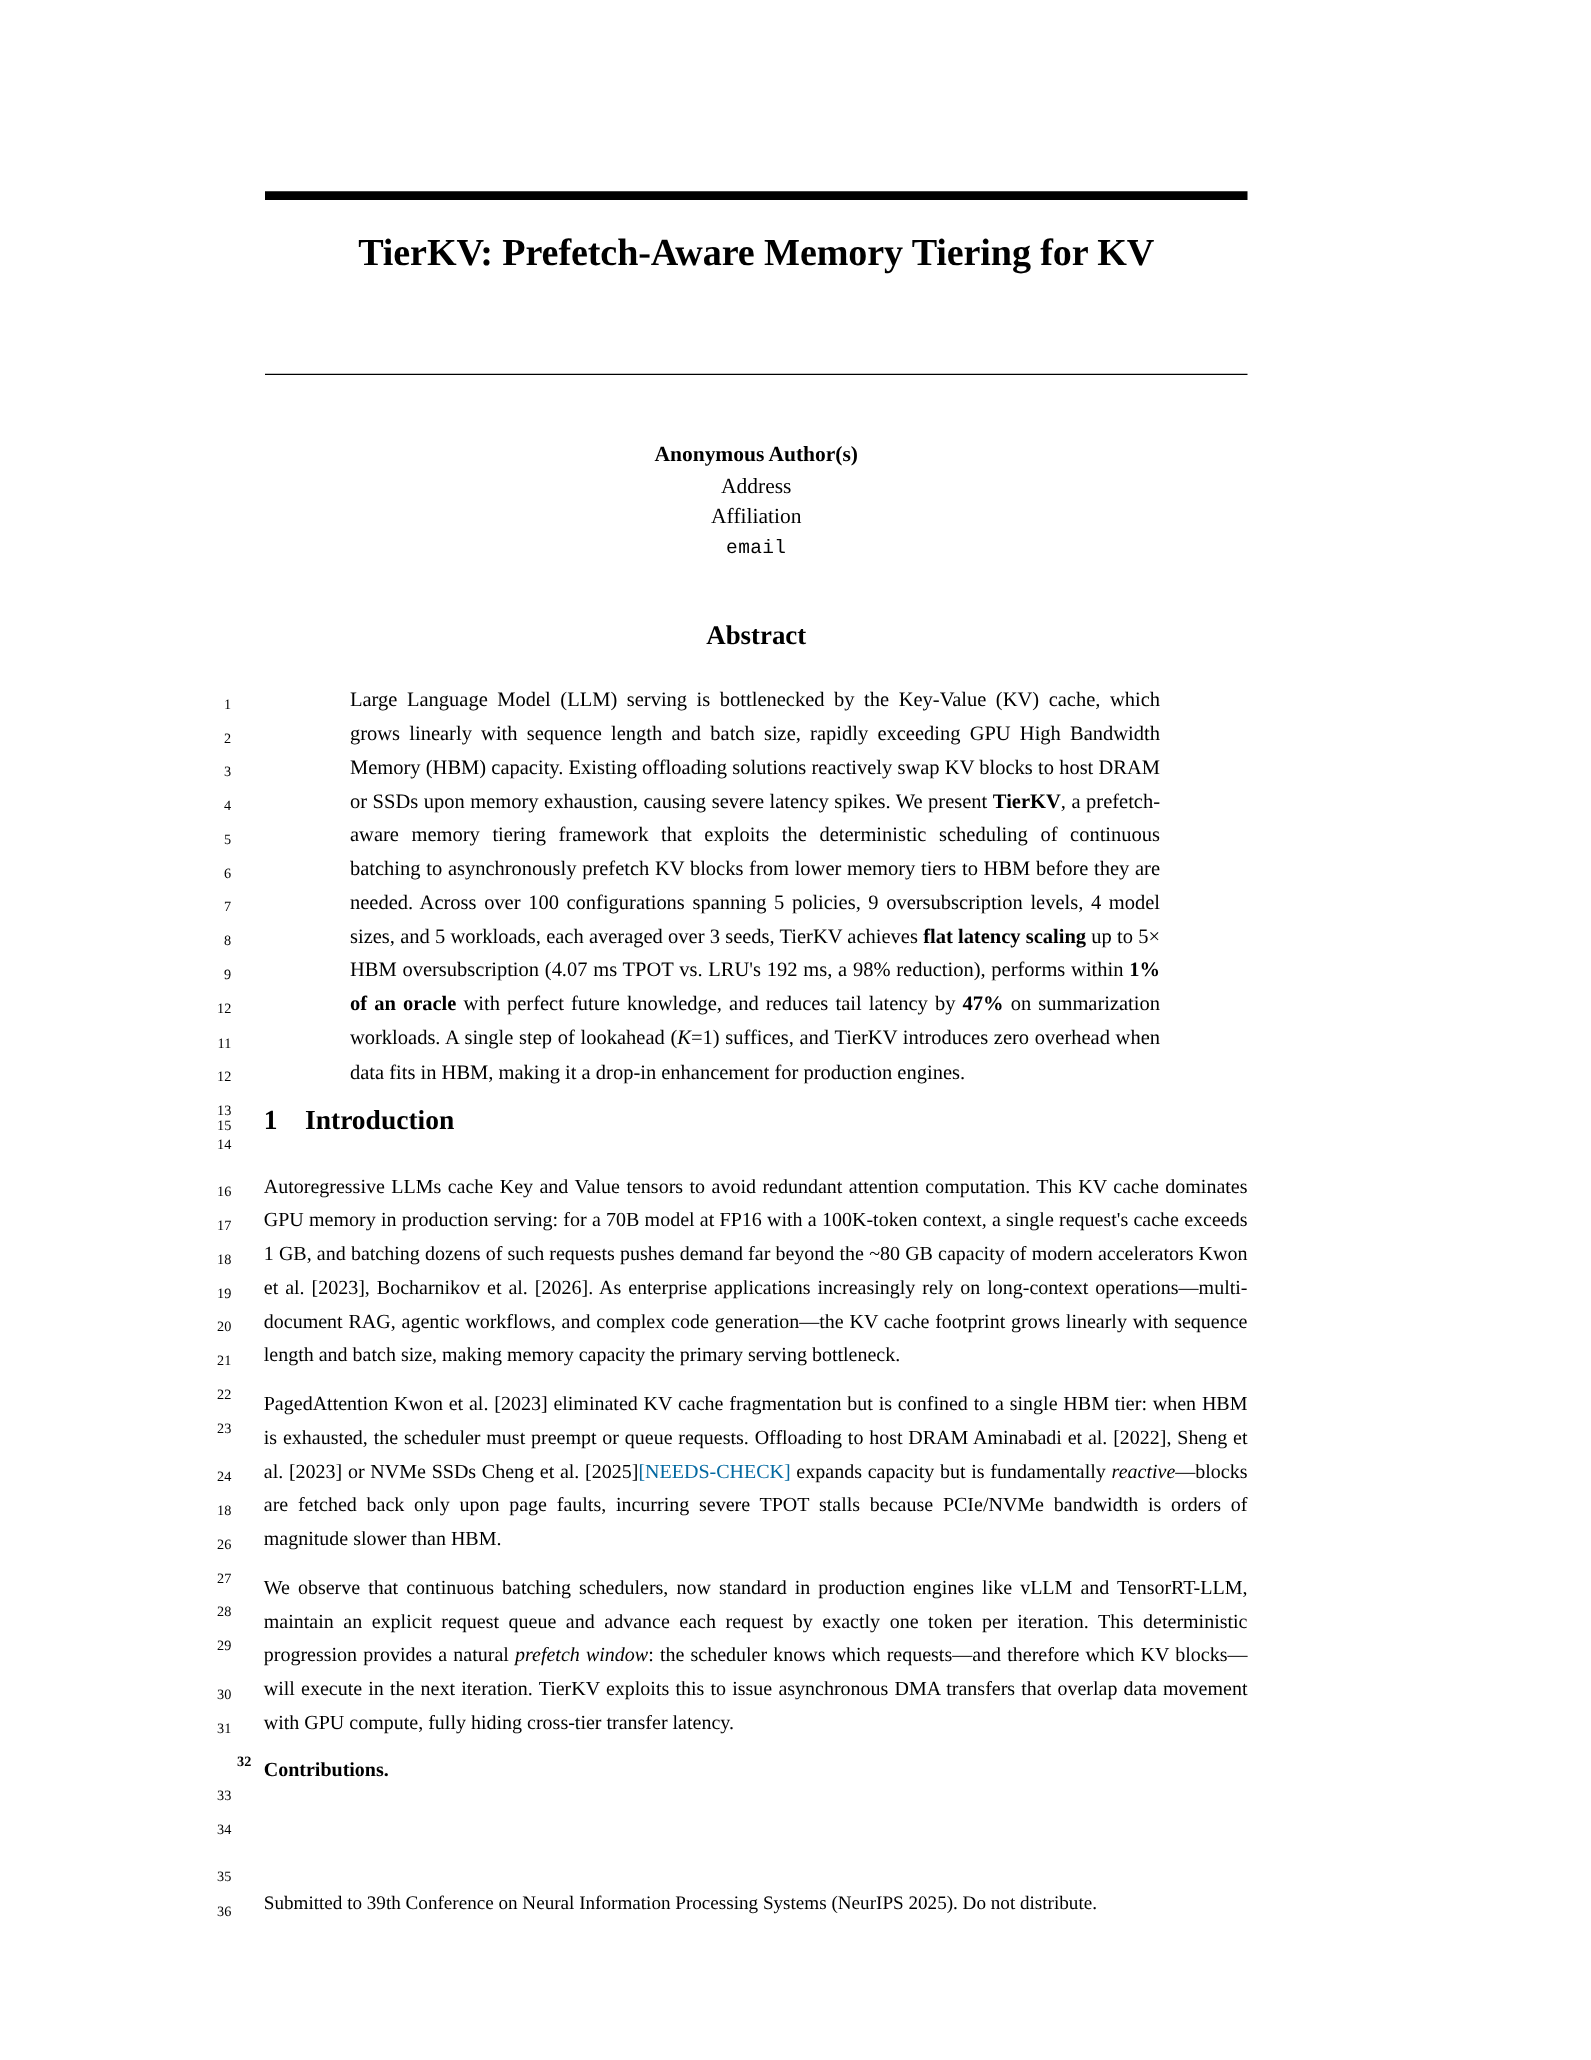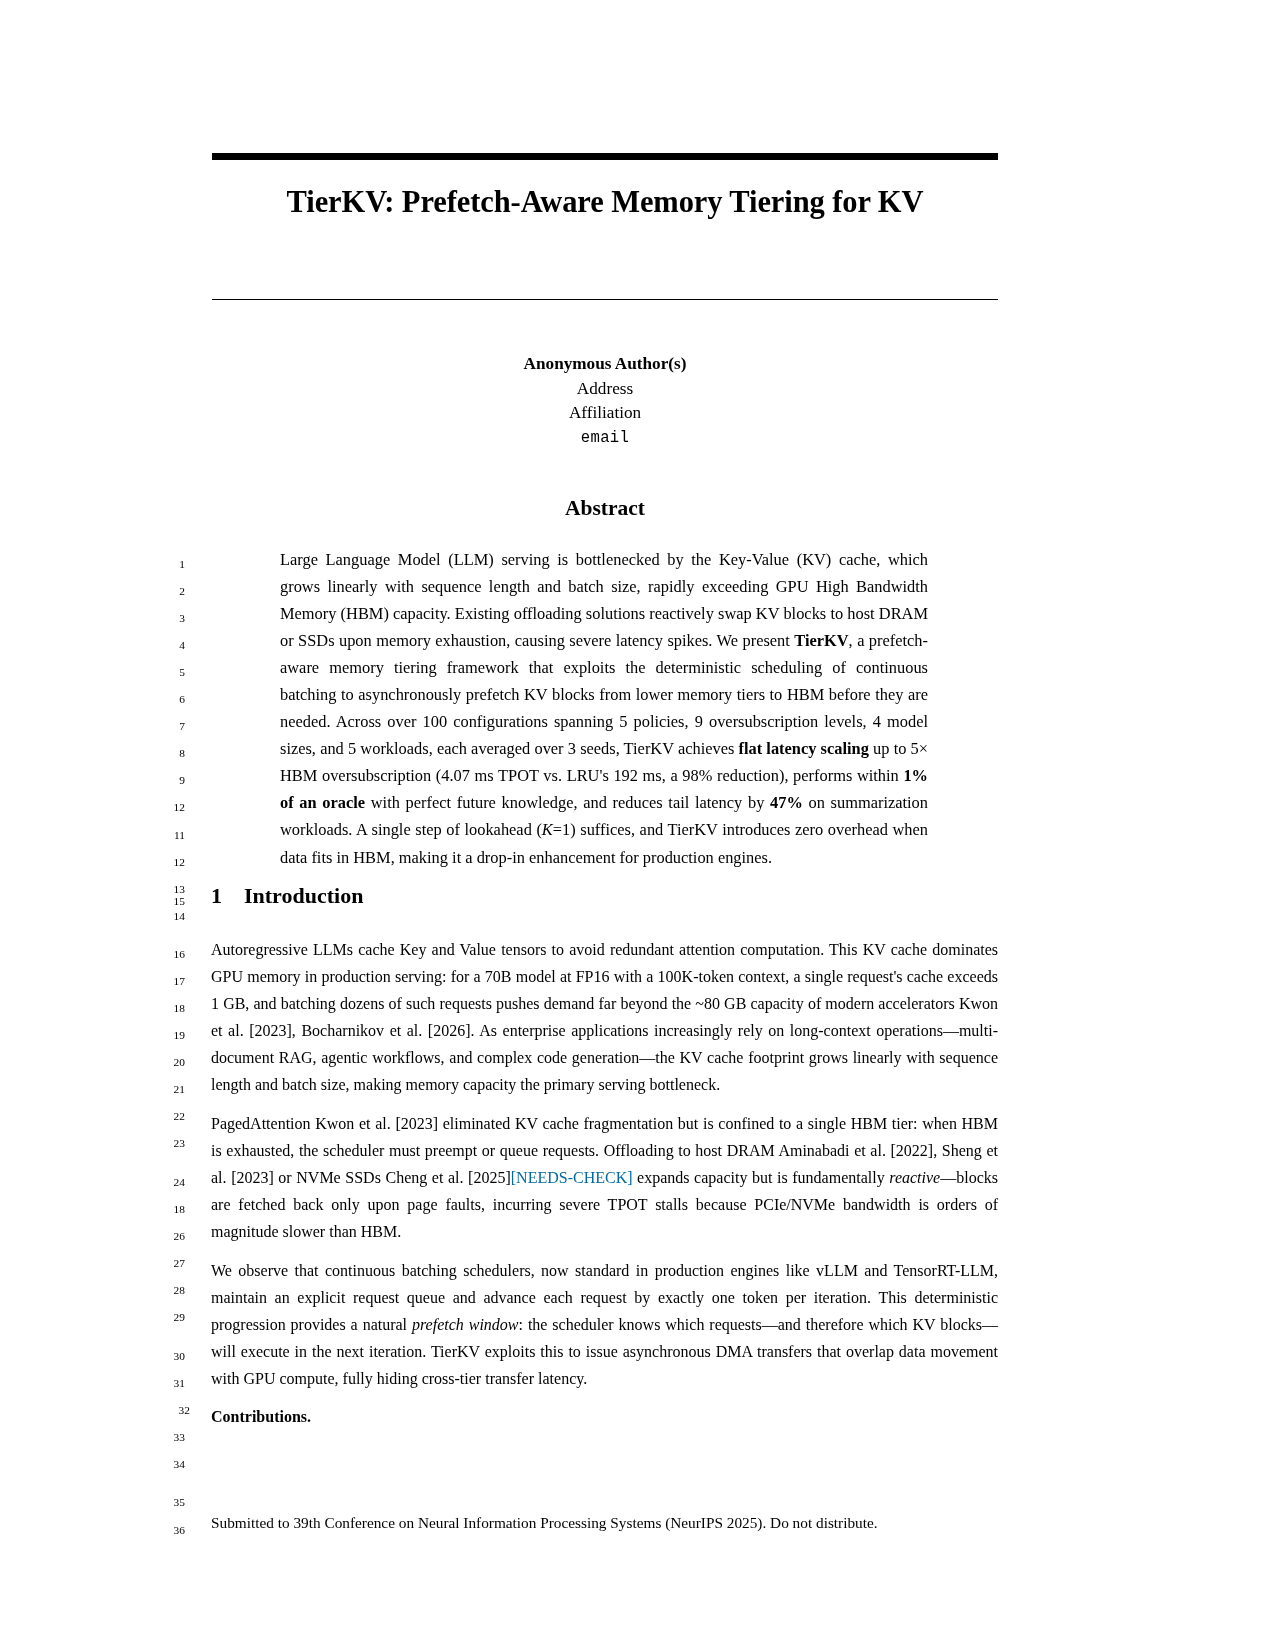--- a/index.html
+++ b/index.html
@@ -209,20 +209,20 @@
       <div class="lnum" style="left: 145px; top: 1110.3px;">22</div>
       <div class="lnum" style="left: 145px; top: 1137.35px;">23</div>
       <div class="lnum" style="left: 145px; top: 1175.9px;">24</div>
       <div class="lnum" style="left: 145px; top: 1202.95px;">18</div>
       <div class="lnum" style="left: 145px; top: 1230px;">26</div>
       <div class="lnum" style="left: 145px; top: 1257.05px;">27</div>
       <div class="lnum" style="left: 145px; top: 1284.1px;">28</div>
       <div class="lnum" style="left: 145px; top: 1311.15px;">29</div>
       <div class="lnum" style="left: 145px; top: 1349.7px;">30</div>
       <div class="lnum" style="left: 145px; top: 1376.75px;">31</div>
-      <div class="lnum" style="left: 150px; top: 1403.8px;">32</div>
+      <div class="lnum" style="left: 161px; top: 1403.8px; font-weight: bold;">32</div>
       <div class="lnum" style="left: 145px; top: 1430.85px;">33</div>
       <div class="lnum" style="left: 145px; top: 1457.9px;">34</div>
       <div class="lnum" style="left: 145px; top: 1484.95px; margin-top: 11px;">35</div>
       <div class="lnum" style="left: 145px; top: 1523.5px;">36</div>
     </div>
 
 </div>
 
 </body></html>

